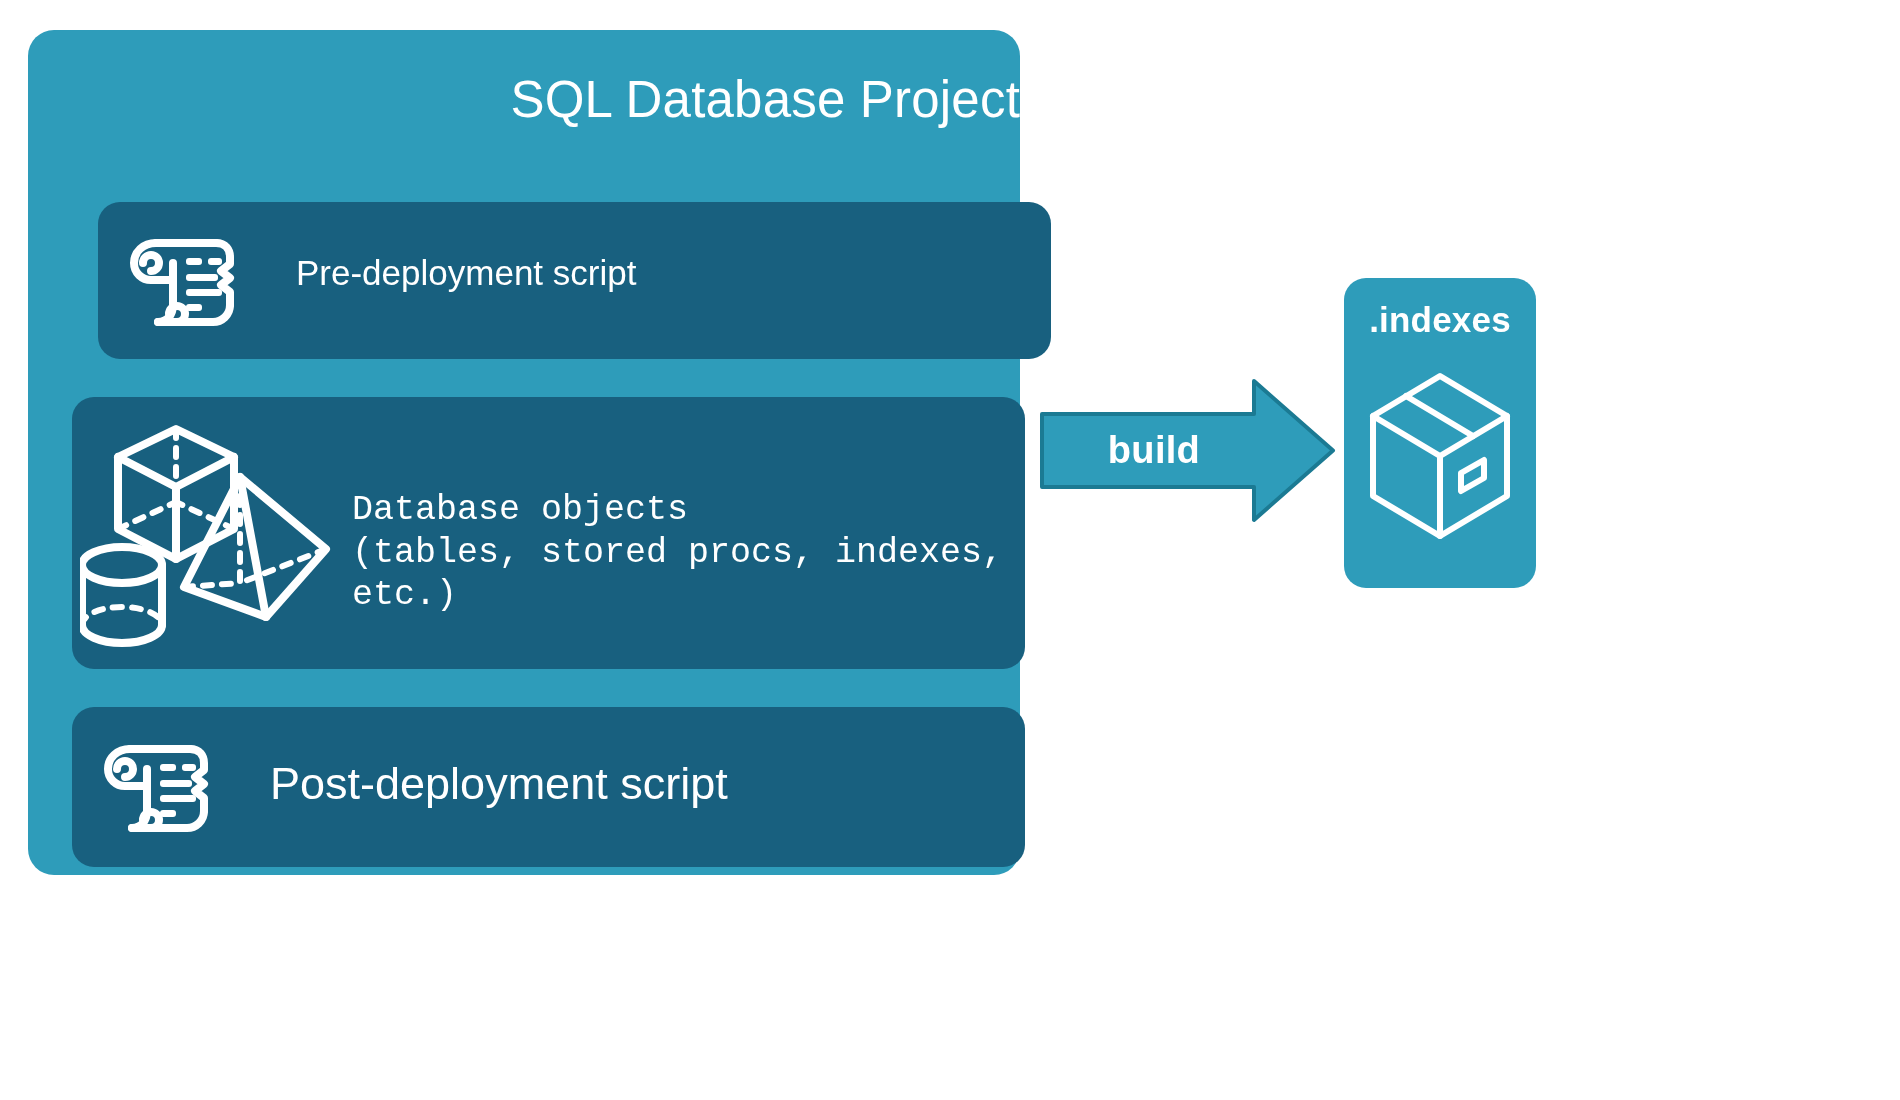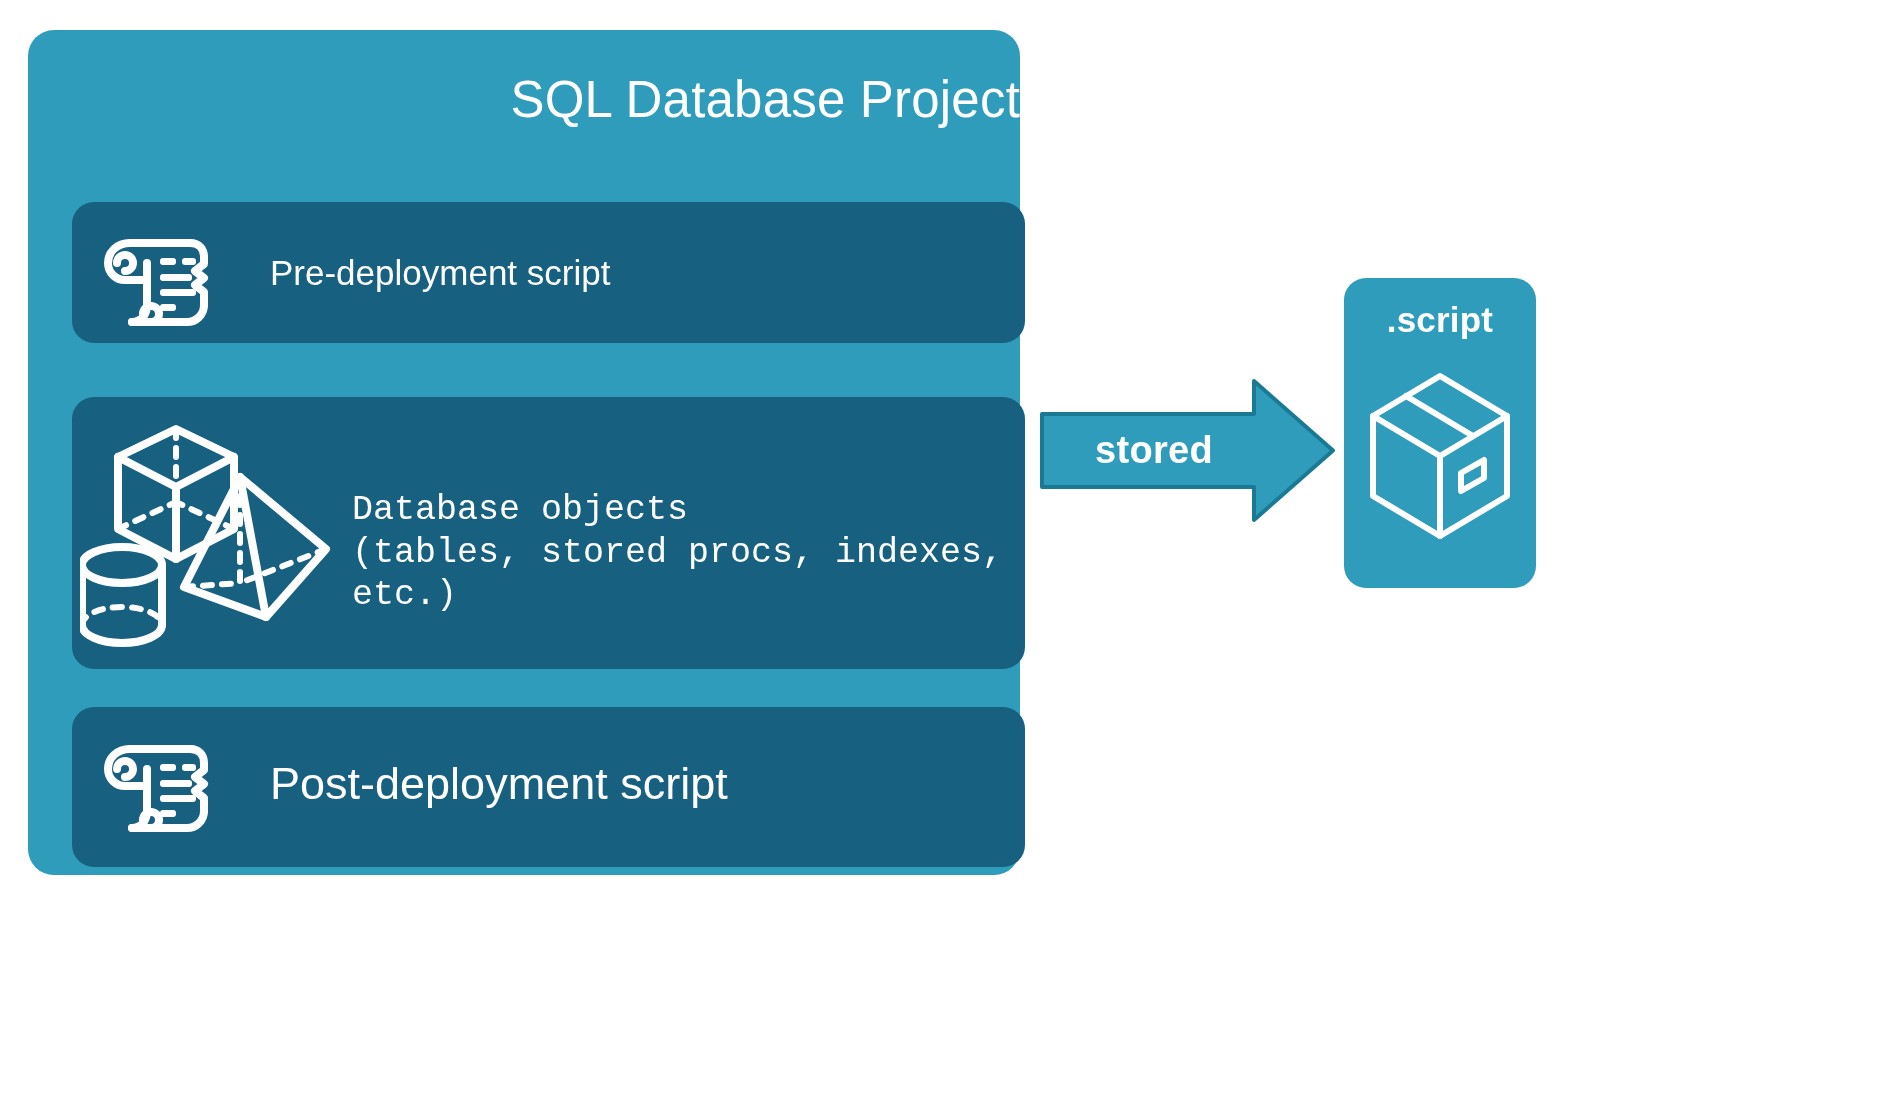--- a/index.html
+++ b/index.html
@@ -33,21 +33,21 @@
 
   
   .panel{
     position:absolute;
     left:44px;
     width:953px;
     background:#18607f;
     border-radius:22px;
     box-sizing:border-box;
   }
-  .panel.p1{top:172px;height:141px;}
+  .panel.p1{top:172px;height:157px;margin-left:26px;}
   .panel.p2{top:367px;height:272px;font-family:Liberation Mono, monospace;}
   .panel.p3{top:677px;height:160px;}
 
   .panel-label{
     position:absolute;
     color:#ffffff;
     font-weight:400;
     line-height:1.22;
     white-space:pre-line;
   }
@@ -201,25 +201,25 @@
       </div>
       <div class="panel-label">Post-deployment script</div>
     </div>
 
   </div>
 
   <div class="build-arrow">
     <svg width="296" height="145" viewBox="0 0 296 145">
       <path d="M2 36 L214 36 L214 3 L293 72.5 L214 142 L214 109 L2 109 Z" fill="#2e9cba" stroke="#1b7a93" stroke-width="4" stroke-linejoin="round"></path>
     </svg>
-    <div class="arrow-label">stored</div>
+    <div class="arrow-label">build</div>
   </div>
 
   <div class="dacpac-card">
-    <div class="dacpac-title">.script</div>
+    <div class="dacpac-title">.indexes</div>
     <div class="dacpac-icon">
       <svg width="150" height="172" viewBox="0 0 150 172">
         <g fill="none" stroke="#ffffff" stroke-width="6" stroke-linejoin="round" stroke-linecap="round">
 
           <path d="M75 6 L142 46 L142 126 L75 166 L8 126 L8 46 Z"></path>
 
           <path d="M8 46 L75 86 L142 46"></path>
           <path d="M75 86 L75 166"></path>
 
           <path d="M41 26 L108 66"></path>

